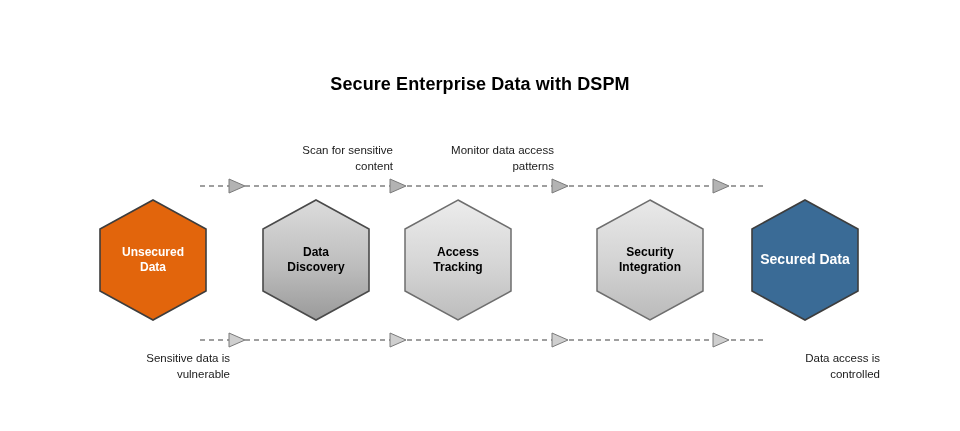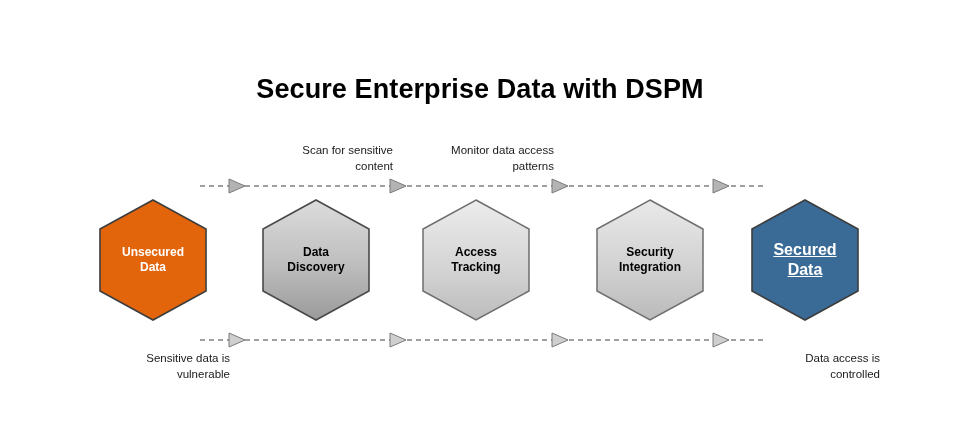--- a/index.html
+++ b/index.html
@@ -18,21 +18,21 @@
     overflow: hidden;
   }
 
   
   #diagram-title {
     position: absolute;
     left: 0;
     top: 74px;
     width: 960px;
     text-align: center;
-    font-size: 27px;
+    font-size: 18px;
     font-weight: bold;
     color: #000000;
     letter-spacing: 0.1px;
   }
 
   
   #rails {
     position: absolute;
     left: 0;
     top: 0;
@@ -70,25 +70,25 @@
     white-space: pre-line;
     box-sizing: border-box;
     padding: 0 4px;
   }
   .hex-label.dark  { color: #000000; }
   .hex-label.light { color: #ffffff; }
 
   
   #hex-unsecured-data      { left: 99px;  top: 199px; }
   #hex-data-discovery      { left: 262px; top: 199px; }
-  #hex-access-tracking     { left: 422px; top: 199px; text-decoration: underline; }
+  #hex-access-tracking     { left: 404px; top: 199px; text-decoration: underline; }
   #hex-security-integration{ left: 588px; top: 199px; margin-left: 8px; }
   #hex-secured-data        { left: 751px; top: 199px; }
 
-  #hex-secured-data .hex-label { font-size: 16px; text-decoration: underline; }
+  #hex-secured-data .hex-label { font-size: 14px; }
 
   
   .annotation {
     position: absolute;
     text-align: right;
     font-size: 11.5px;
     line-height: 1.35;
     color: #1a1a1a;
     white-space: pre-line;
   }

